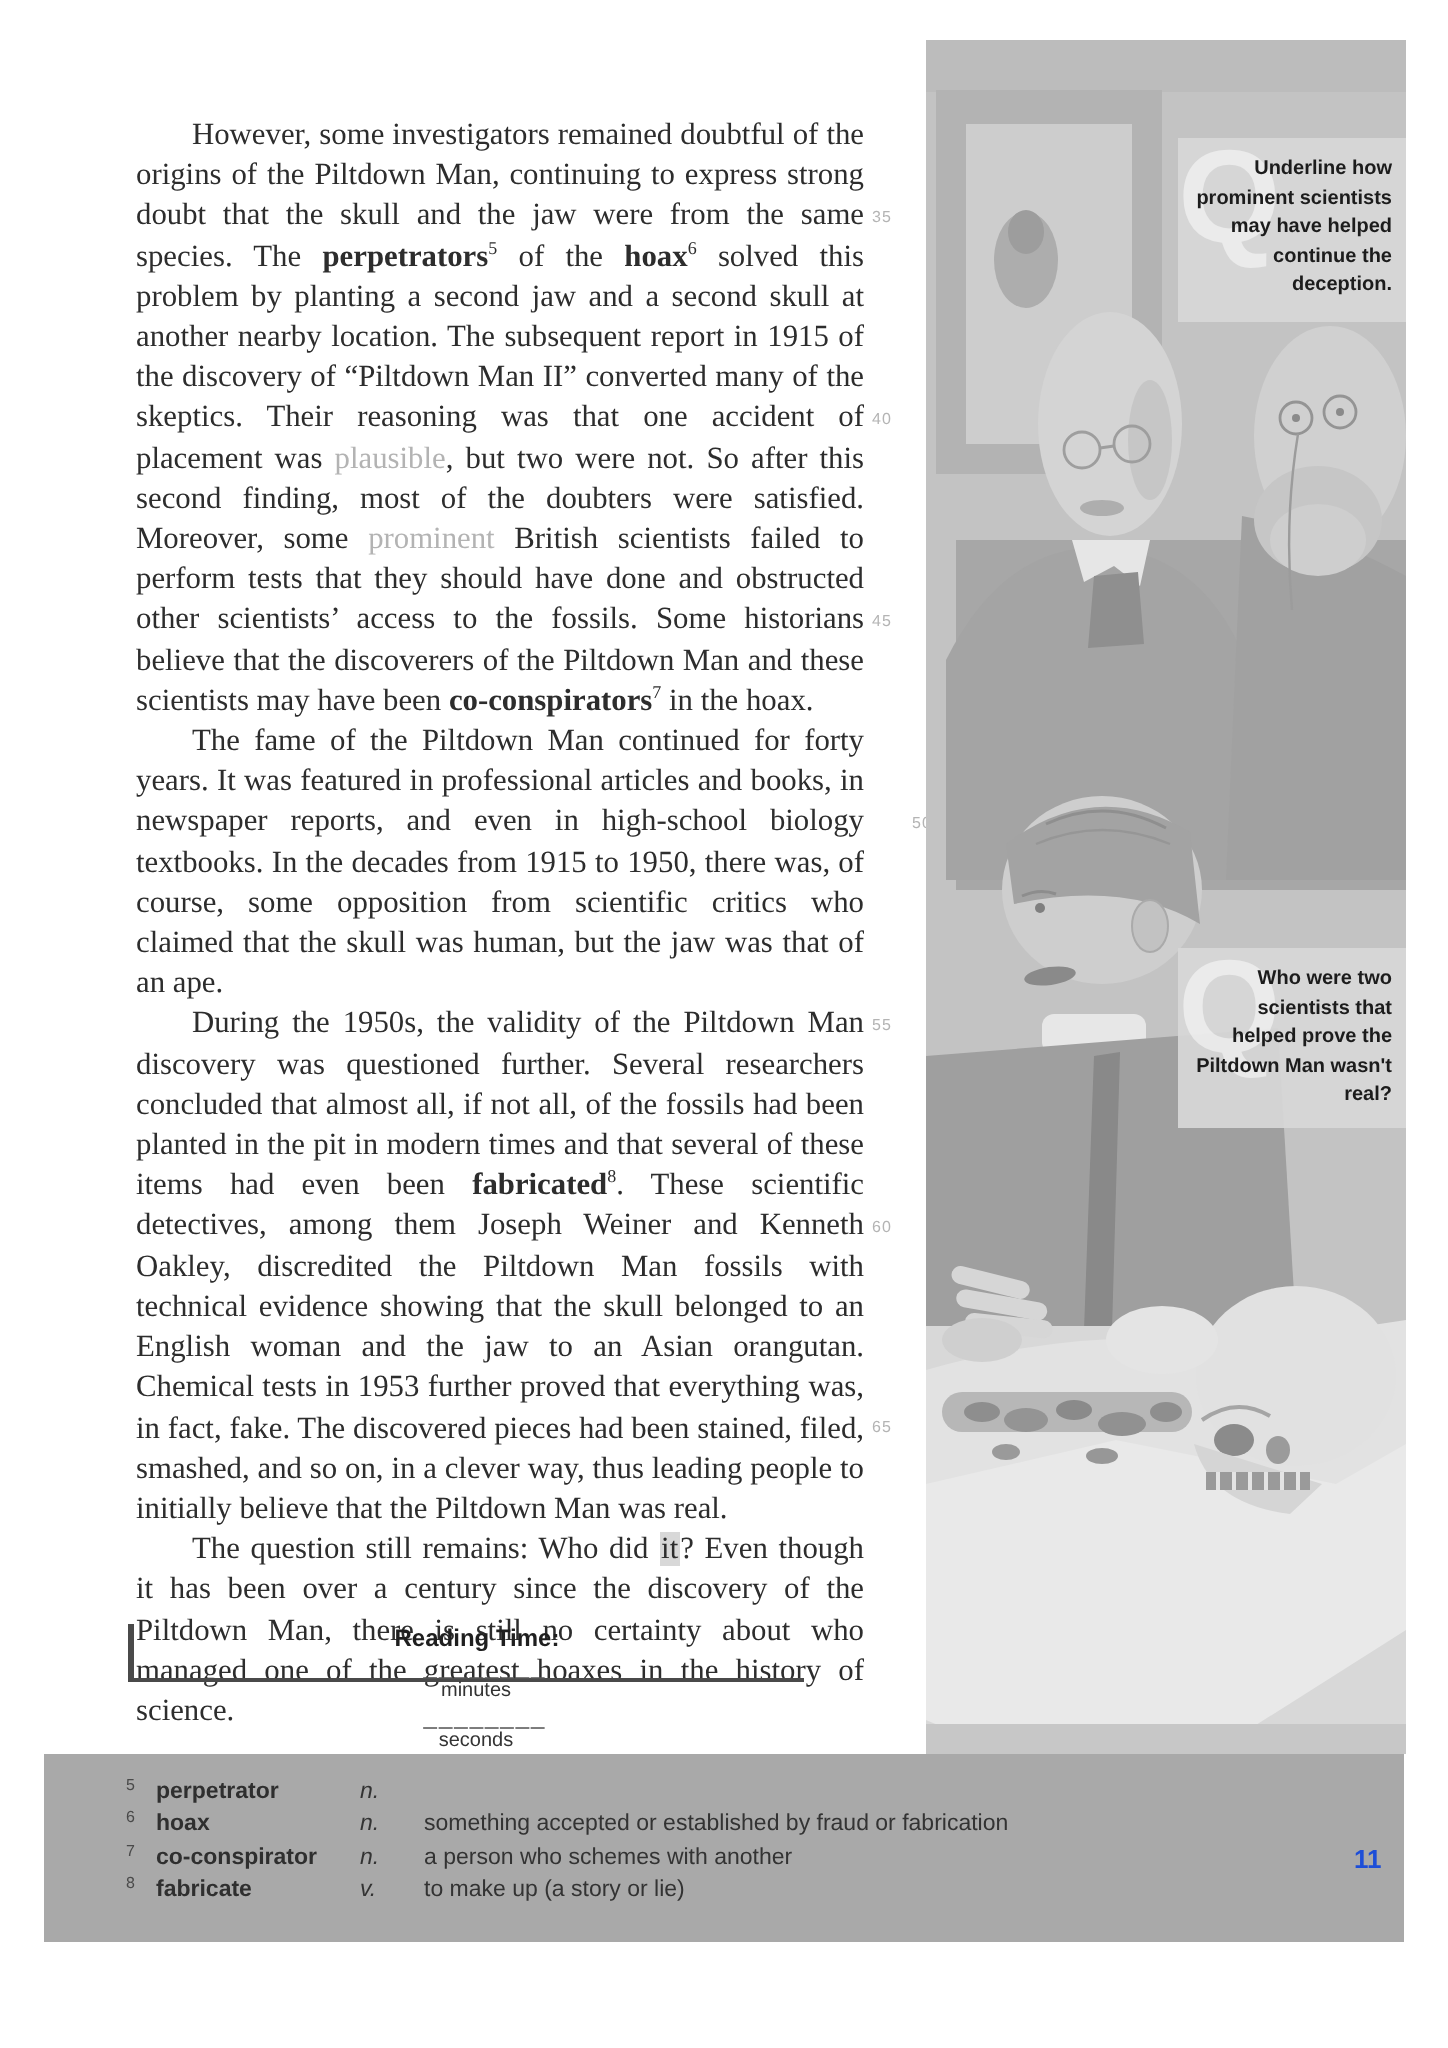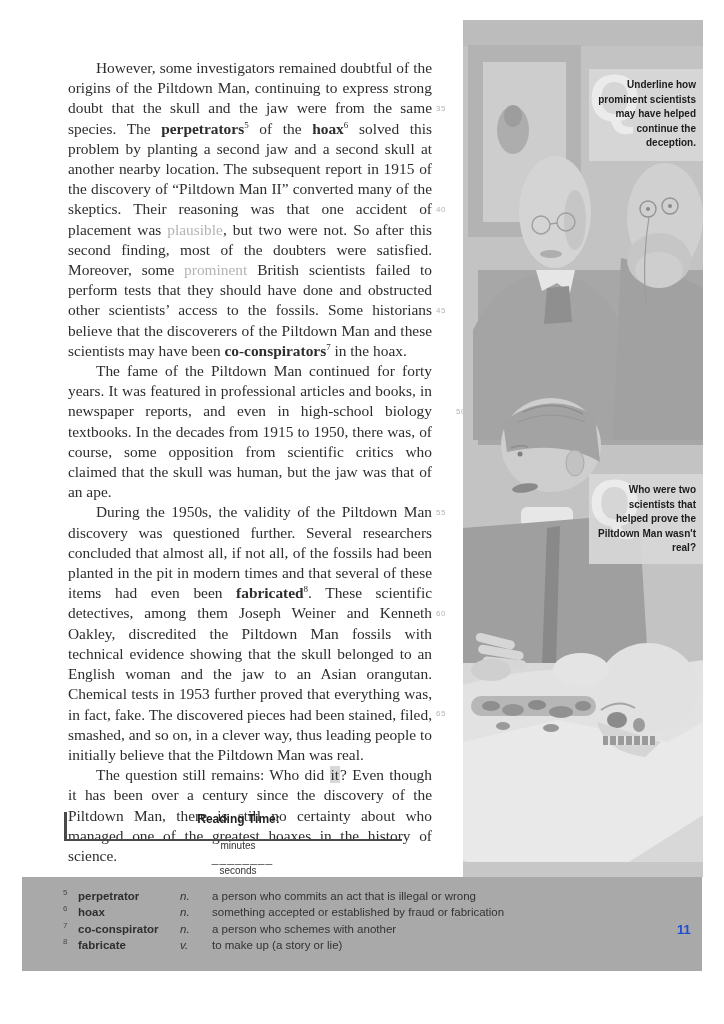--- a/index.html
+++ b/index.html
@@ -217,21 +217,20 @@
     <span class="q-letter">Q</span>
     <div class="q-text">Who were two scientists that helped prove the Piltdown Man wasn't real?</div>
   </div>
 
   <div class="glossary">
     <div>
         <div class="gloss-row">
           <span class="g-num">5</span>
           <span class="g-word">perpetrator</span>
           <span class="g-pos">n.</span>
-          <span class="g-def">a person who commits an act that is illegal or wrong</span>
         </div>
         <div class="gloss-row">
           <span class="g-num">6</span>
           <span class="g-word">hoax</span>
           <span class="g-pos">n.</span>
           <span class="g-def">something accepted or established by fraud or fabrication</span>
         </div>
         <div class="gloss-row">
           <span class="g-num">7</span>
           <span class="g-word">co-conspirator</span>

